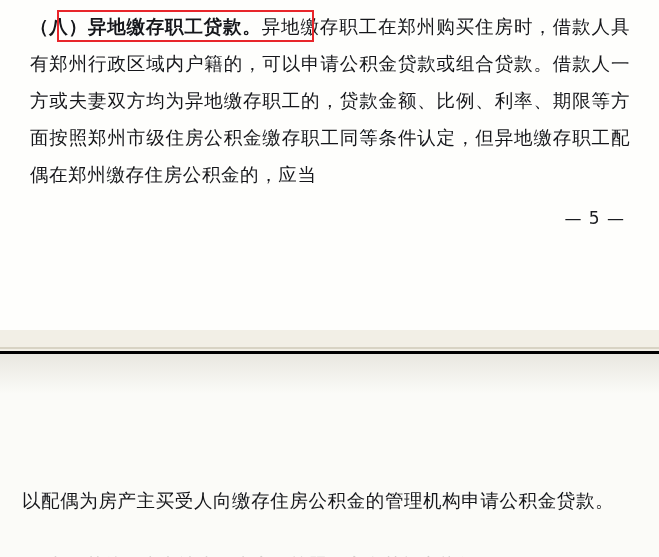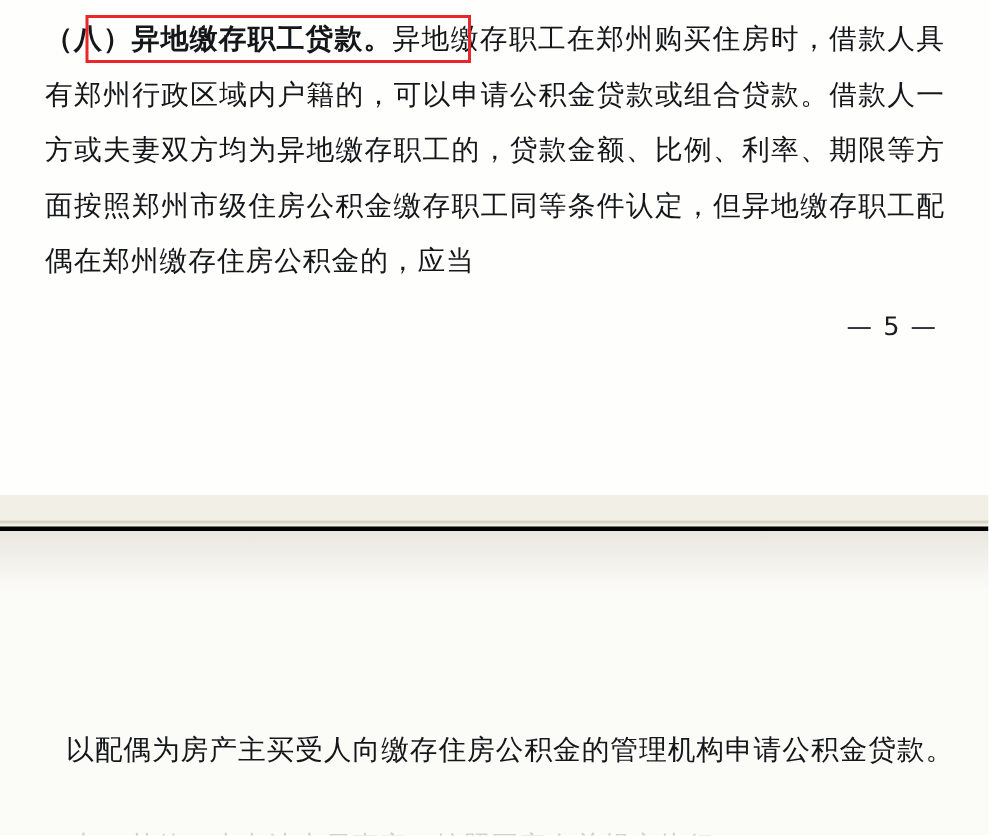--- a/index.html
+++ b/index.html
@@ -119,21 +119,21 @@
     position: absolute;
     left: 0;
     top: 0;
     width: 659px;
     height: 40px;
     background: linear-gradient(to bottom, #e9e7e0 0%, #fbfbf8 100%);
   }
 
   .doc-body2 {
     position: absolute;
-    left: 44px;
+    left: 22px;
     top: 128px;
     width: 600px;
     z-index: 2;
   }
 
   .faint {
     position: absolute;
     left: 30px;
     top: 196px;
     width: 600px;

